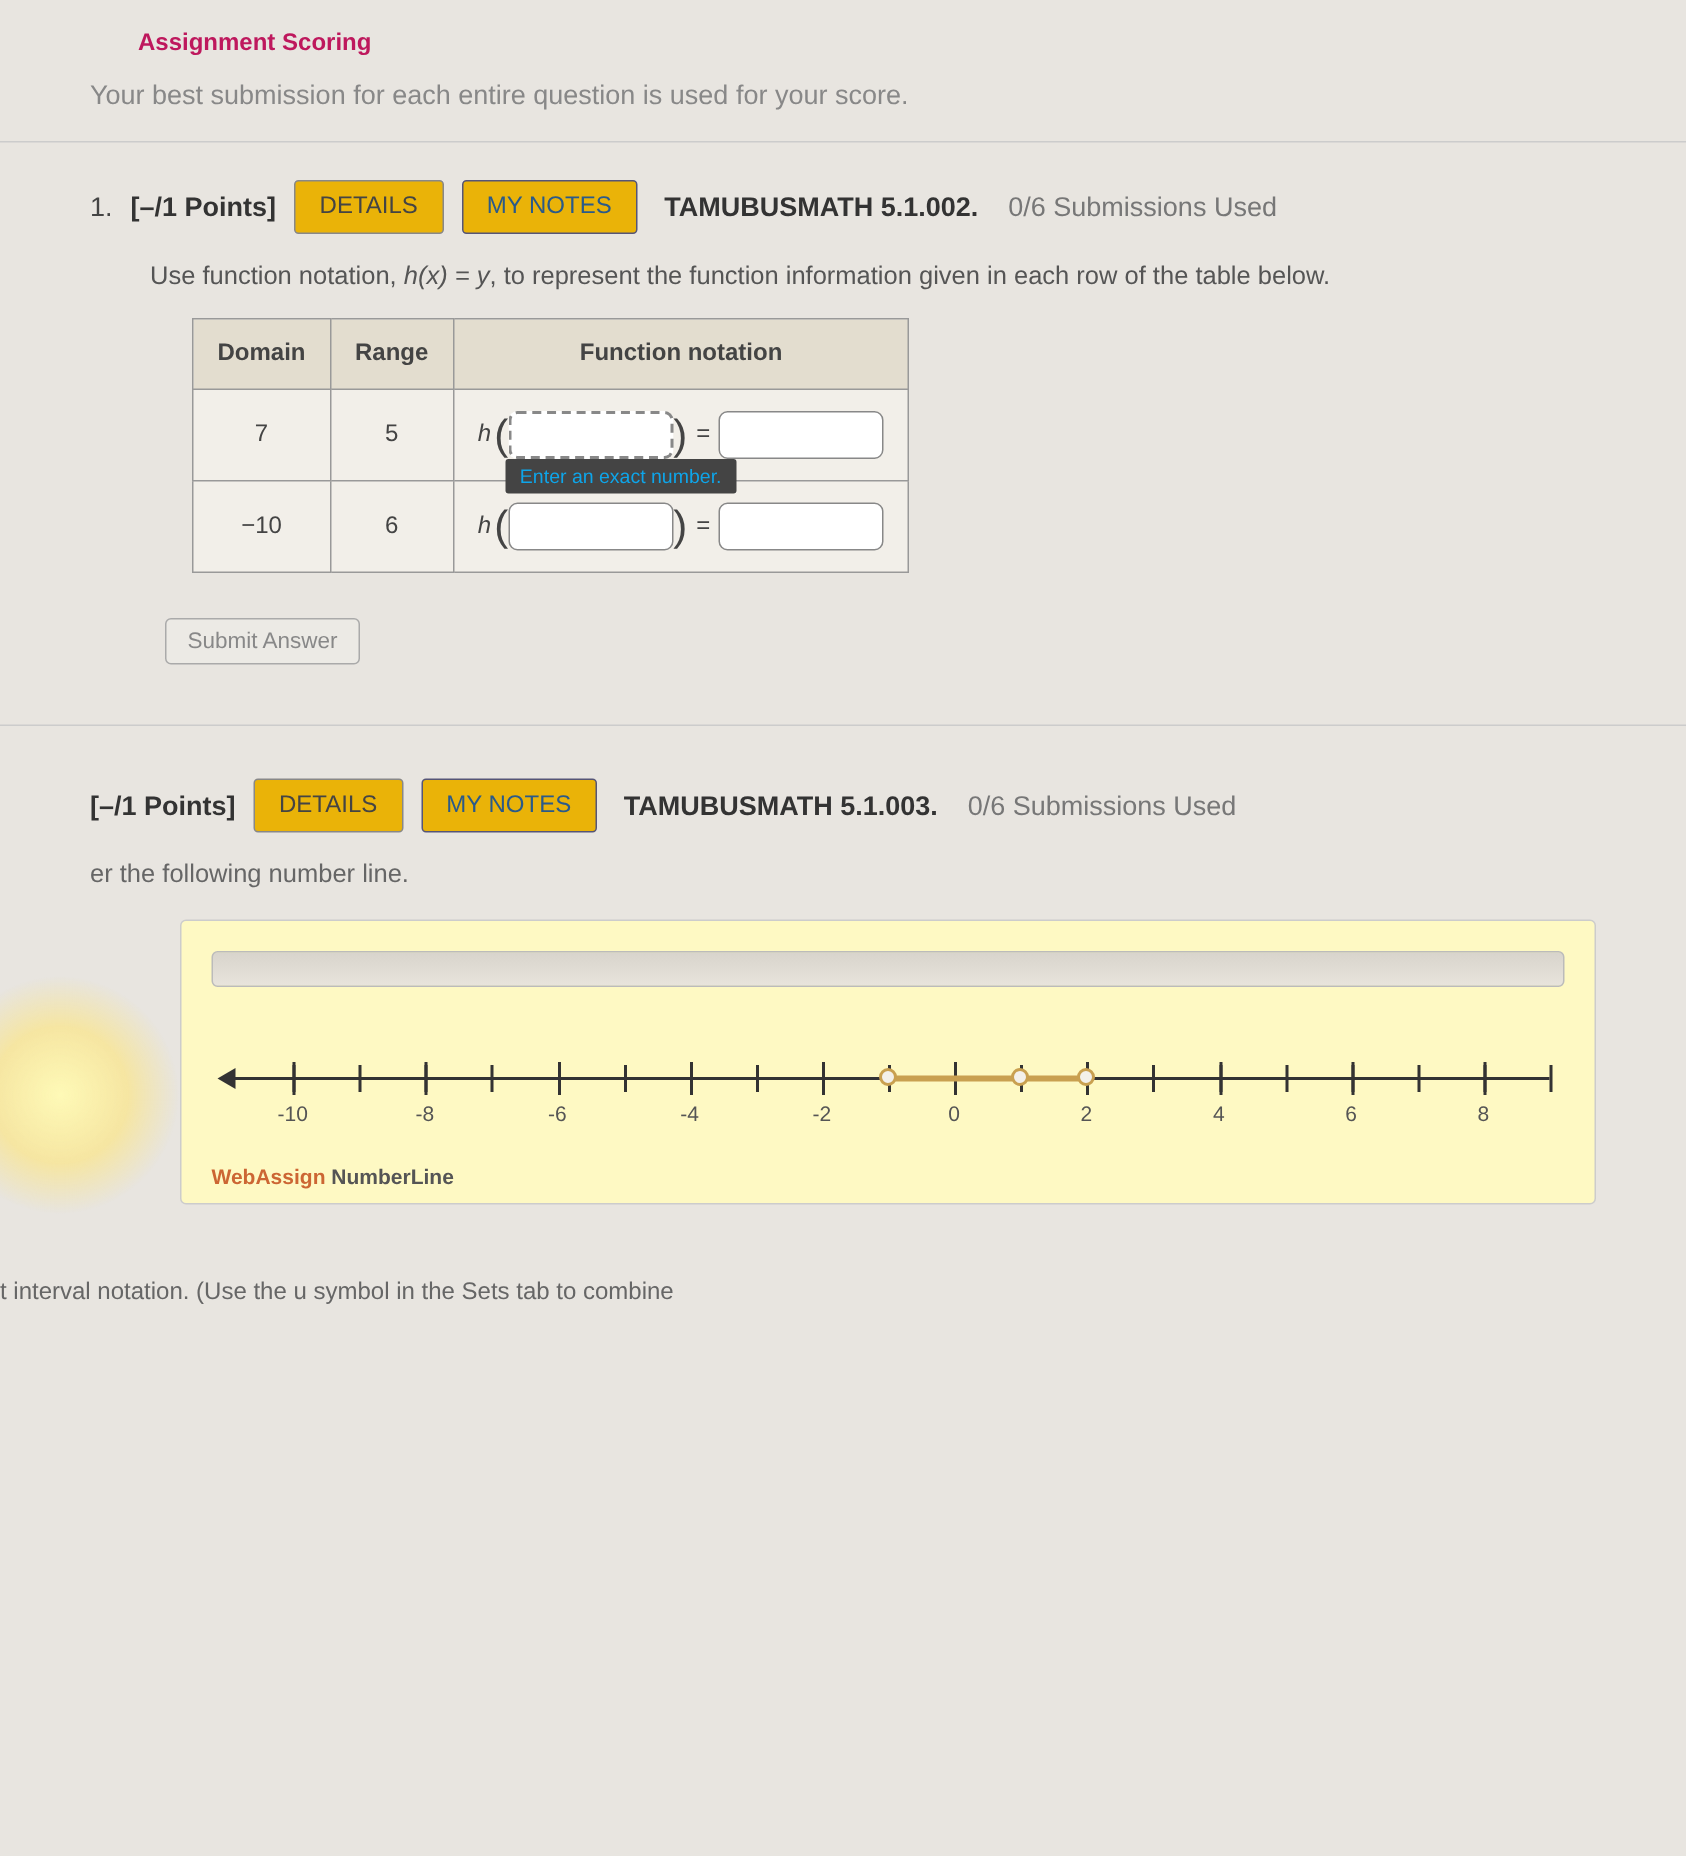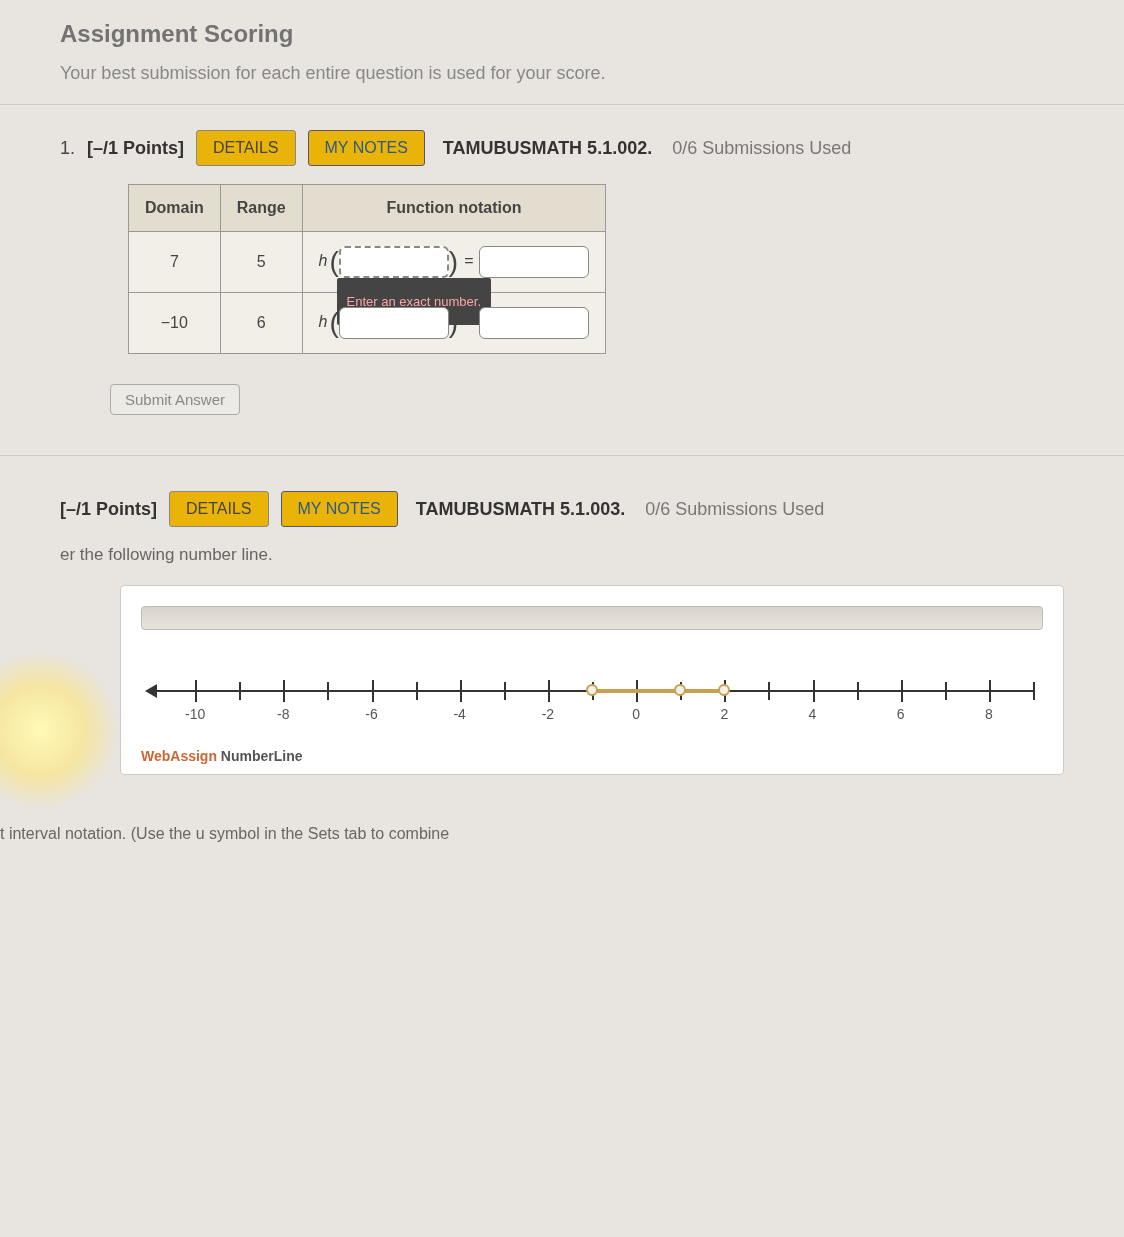--- a/index.html
+++ b/index.html
@@ -4,24 +4,24 @@
   <style>
     * { box-sizing: border-box; margin: 0; padding: 0; }
     body {
       font-family: Arial, Helvetica, sans-serif;
       background: #e8e5e0;
       color: #333;
       width: 1124px;
       padding: 0;
     }
     .section-header {
-      padding: 20px 60px 10px;
-      font-size: 24px;
+      padding: 20px 92px 10px;
+      font-size: 16px;
       font-weight: bold;
-      color: #737373;
+      color: #be185d;
     }
     .section-sub {
       padding: 5px 60px 20px;
       font-size: 18px;
       color: #888;
       border-bottom: 1px solid #ccc;
     }
     .question-block {
       padding: 25px 60px 20px;
     }
@@ -80,23 +80,23 @@
       background: #fff;
       vertical-align: middle;
     }
     .inp.dashed { border: 2px dashed #888; }
     .eq { margin: 0 6px; }
     .tooltip {
       position: absolute;
       top: 46px;
       left: 34px;
       background: #444;
-      color: #fca5a5;
+      color: #0ea5e9;
       font-size: 13px;
-      padding: 16px 10px;
+      padding: 4px 10px;
       border-radius: 2px;
       white-space: nowrap;
     }
     .submit-btn {
       margin: 30px 0 10px 50px;
       border: 1px solid #aaa;
       background: #eceae5;
       color: #888;
       padding: 6px 14px;
       font-size: 15px;
@@ -104,21 +104,21 @@
       cursor: pointer;
     }
     .divider { border-top: 1px solid #ccc; margin: 10px 0; }
     .nl-instruction {
       font-size: 17px;
       color: #666;
       margin: 10px 0 20px 0;
     }
     .nl-container {
       margin: 10px 0 0 60px;
-      background: #ffffff;
+      background: #fef9c3;
       border: 1px solid #ccc;
       border-radius: 4px;
       padding: 20px 20px 10px;
     }
     .nl-bar {
       height: 24px;
       background: linear-gradient(#d8d4cc,#e8e4dc);
       border: 1px solid #bbb;
       border-radius: 4px;
       margin-bottom: 40px;
@@ -200,20 +200,23 @@
 <div class="question-block">
   <div class="q-header">
     <span class="q-num">1.</span>
     <span class="q-points">[–/1 Points]</span>
     <button class="btn">DETAILS</button>
     <button class="btn notes">MY NOTES</button>
     <span class="ref">TAMUBUSMATH 5.1.002.</span>
     <span class="subs">0/6 Submissions Used</span>
   </div>
 
+  <div class="instruction">
+    <span>Use function notation, </span><span class="it">h(x) = y</span><span>, to represent the function information given in each row of the table below.</span>
+  </div>
 
   <table class="ftable">
     <thead>
       <tr>
         <th>Domain</th>
         <th>Range</th>
         <th>Function notation</th>
       </tr>
     </thead>
     <tbody>

